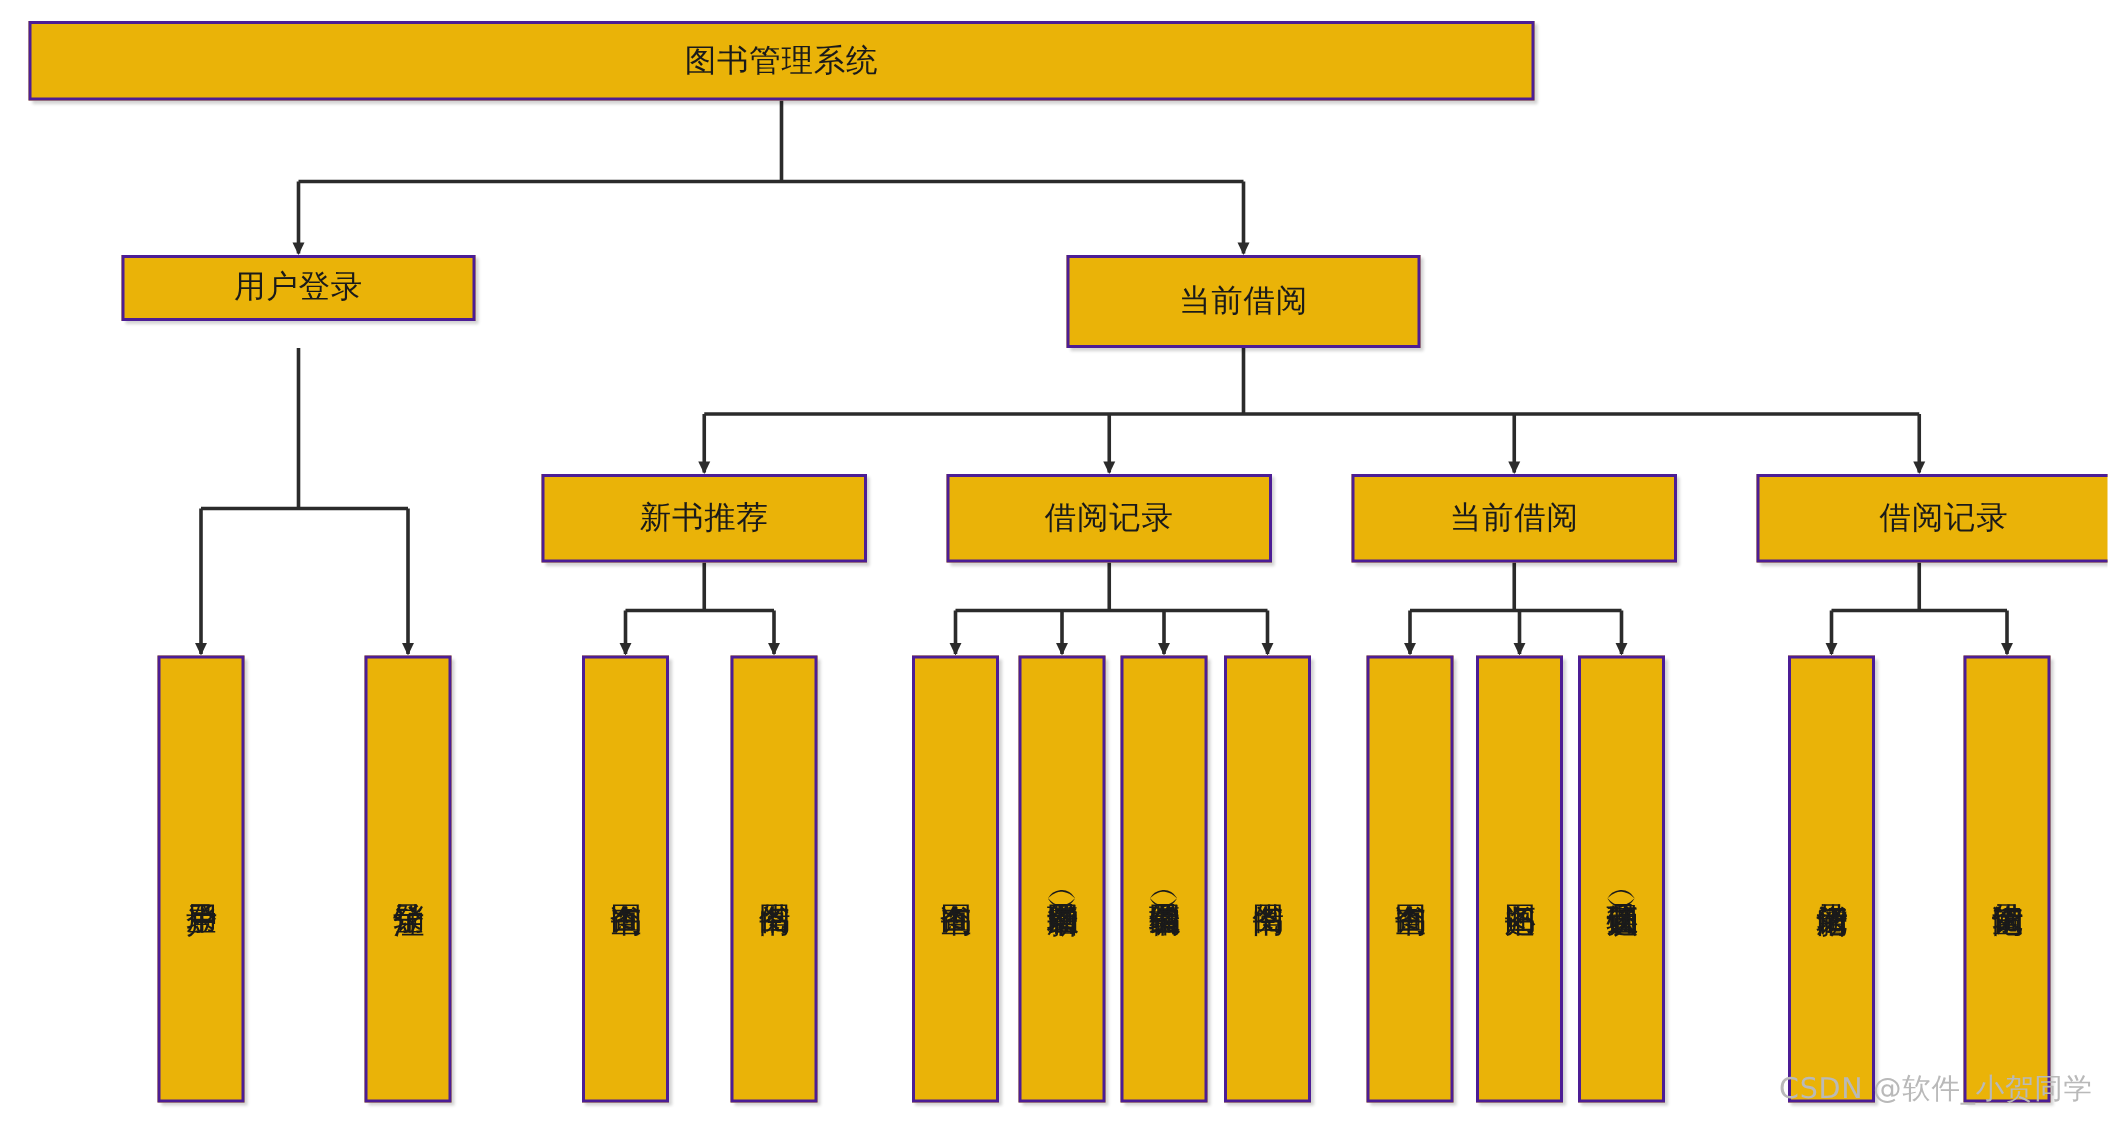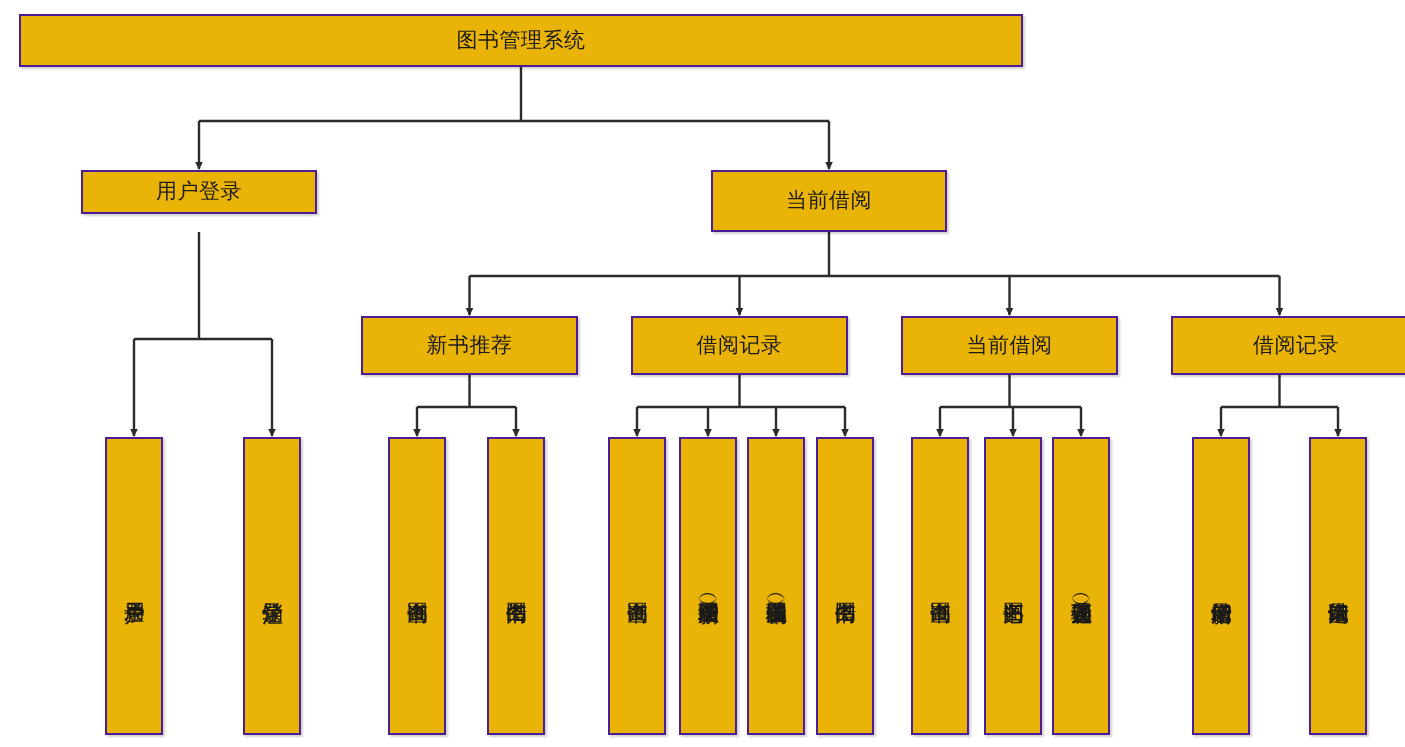--- a/index.html
+++ b/index.html
@@ -175,13 +175,14 @@
         <div class="node-label-v">确认归还（管理员）</div>
       </div>
       <div class="node-box" style="left: 1192px; top: 437px; width: 58px; height: 298px;">
         <div class="node-label-v">新增借阅记录</div>
       </div>
       <div class="node-box" style="left: 1309px; top: 437px; width: 58px; height: 298px;">
         <div class="node-label-v">查询借阅记录</div>
       </div>
     </div>
 
+  <div id="watermark">CSDN @软件_小贺同学</div>
 </div>
 
 </body></html>

